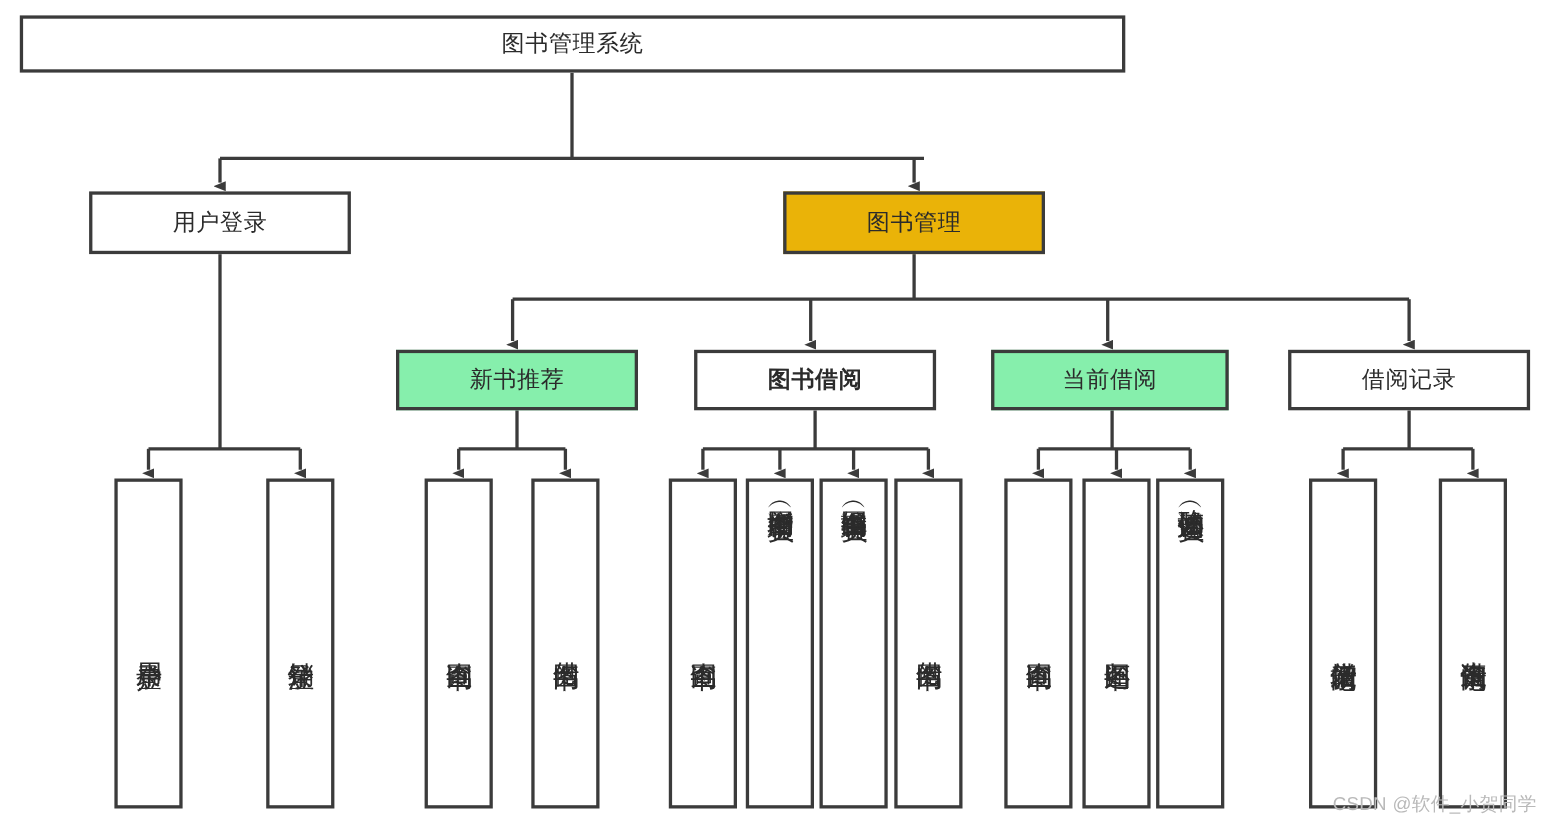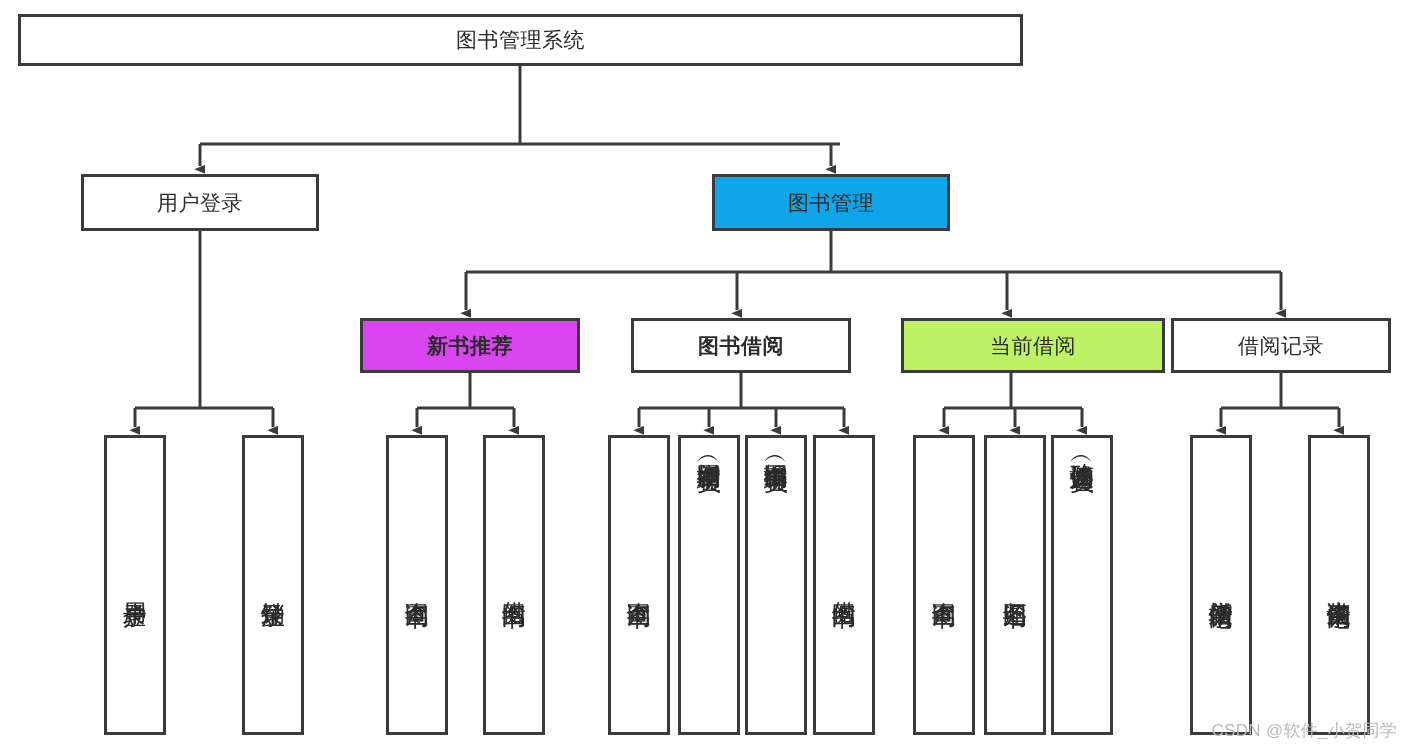--- a/index.html
+++ b/index.html
@@ -141,31 +141,31 @@
     </g>
   </svg>
 
   <div class="node horiz" style="left: 18px; top: 14px; width: 1005px; height: 52px; border-color: rgb(59, 59, 59); background: rgb(255, 255, 255); color: rgb(43, 43, 43);">
     <span class="node-label">图书管理系统</span>
   </div>
 
   <div class="node horiz" style="left: 81px; top: 174px; width: 238px; height: 57px; border-color: rgb(59, 59, 59); background: rgb(255, 255, 255); color: rgb(43, 43, 43);">
     <span class="node-label">用户登录</span>
   </div>
-  <div class="node horiz" style="left: 712px; top: 174px; width: 238px; height: 57px; border-color: rgb(59, 59, 59); background: #0ea5e9; color: rgb(43, 43, 43);">
+  <div class="node horiz" style="left: 712px; top: 174px; width: 238px; height: 57px; border-color: rgb(59, 59, 59); background: #eab308; color: rgb(43, 43, 43);">
     <span class="node-label">图书管理</span>
   </div>
 
-  <div class="node horiz" style="left: 360px; top: 318px; width: 220px; height: 55px; border-color: rgb(59, 59, 59); background: #d946ef; color: rgb(43, 43, 43); font-weight: bold;">
+  <div class="node horiz" style="left: 360px; top: 318px; width: 220px; height: 55px; border-color: rgb(59, 59, 59); background: #86efac; color: rgb(43, 43, 43);">
     <span class="node-label">新书推荐</span>
   </div>
   <div class="node horiz" style="left: 631px; top: 318px; width: 220px; height: 55px; border-color: rgb(59, 59, 59); background: rgb(255, 255, 255); color: rgb(43, 43, 43); font-weight: bold;">
     <span class="node-label">图书借阅</span>
   </div>
-  <div class="node horiz" style="left: 901px; top: 318px; width: 264px; height: 55px; border-color: rgb(59, 59, 59); background: #bef264; color: rgb(43, 43, 43);">
+  <div class="node horiz" style="left: 901px; top: 318px; width: 216px; height: 55px; border-color: rgb(59, 59, 59); background: #86efac; color: rgb(43, 43, 43);">
     <span class="node-label">当前借阅</span>
   </div>
   <div class="node horiz" style="left: 1171px; top: 318px; width: 220px; height: 55px; border-color: rgb(59, 59, 59); background: rgb(255, 255, 255); color: rgb(43, 43, 43); text-align: right;">
     <span class="node-label">借阅记录</span>
   </div>
 
   <div class="node vert centered" style="left: 104px; top: 435px; width: 62px; height: 300px; border-color: rgb(59, 59, 59); background: rgb(255, 255, 255); color: rgb(43, 43, 43);">
     <span class="node-label">用户登录</span>
   </div>
   <div class="node vert centered" style="left: 242px; top: 435px; width: 62px; height: 300px; border-color: rgb(59, 59, 59); background: rgb(255, 255, 255); color: rgb(43, 43, 43);">

